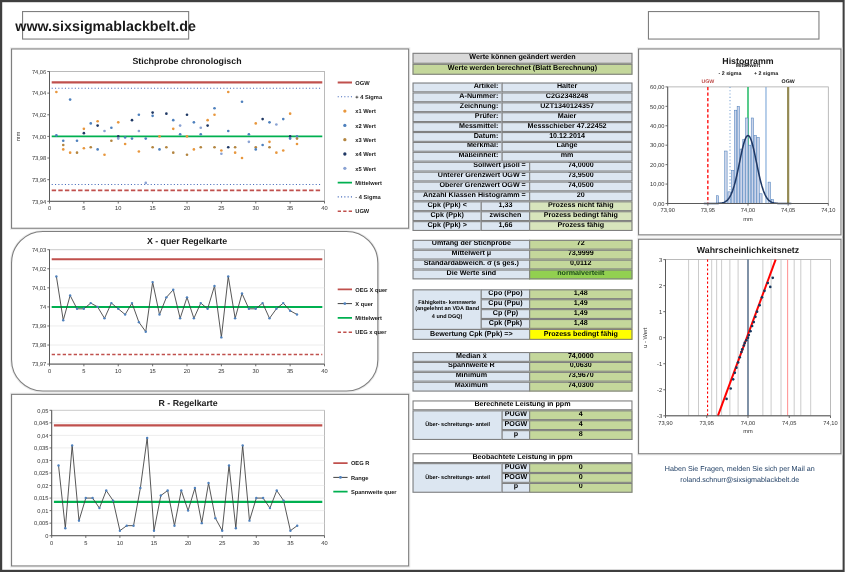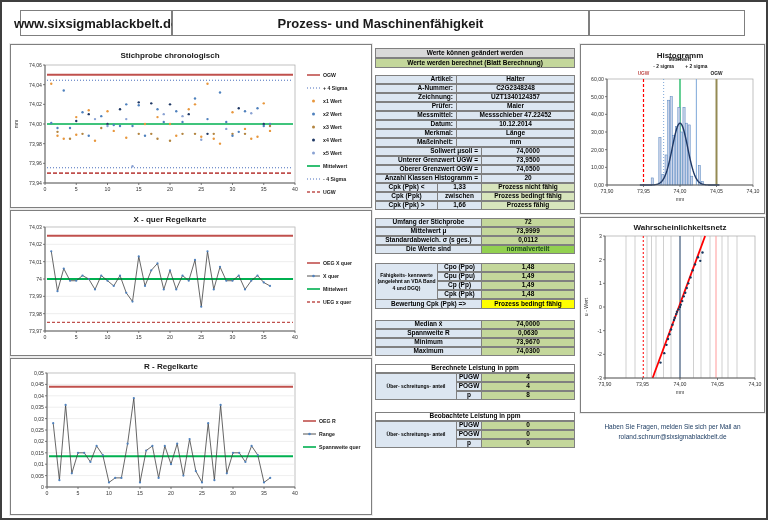--- a/index.html
+++ b/index.html
@@ -20,21 +20,20 @@
   .c-small{font-size:5px;padding:1px;white-space:normal;line-height:1.25;}
   .contact{position:absolute;left:578px;top:420px;width:185px;text-align:center;font-size:6.5px;color:#17375e;line-height:1.5;}
   svg text{font-family:"Liberation Sans",sans-serif;}
 </style>
 </head>
 <body>
 
 <div class="page">
 
   <div class="hcell" style="left:18px;width:152px;">www.sixsigmablackbelt.de</div>
-  <div class="hcell" style="left:170px;width:417px;">Prozess- und Maschinenfähigkeit</div>
   <div class="hcell" style="left:587px;width:156px;"></div>
 
   <div class="panel" style="left:8px;top:42px;width:362px;height:164px;" id="chart-run"><svg width="360" height="162">
         <rect x="34" y="20" width="250" height="118" fill="#fff" stroke="#a6a6a6" stroke-width="0.7"></rect>
         <line x1="36" y1="29.83333333333799" x2="282" y2="29.83333333333799" stroke="#c0504d" stroke-width="2"></line>
         <line x1="36" y1="35.24166666666899" x2="282" y2="35.24166666666899" stroke="#4a6ebd" stroke-width="1" stroke-dasharray="1,2"></line>
         <line x1="36" y1="79" x2="282" y2="79" stroke="#00b050" stroke-width="1.6"></line>
         <line x1="36" y1="122.758333333331" x2="282" y2="122.758333333331" stroke="#4a6ebd" stroke-width="1" stroke-dasharray="1,2"></line>
         <line x1="36" y1="128.166666666662" x2="282" y2="128.166666666662" stroke="#c0504d" stroke-width="1.6" stroke-dasharray="4,2"></line>
         <circle cx="40.25" cy="38.683333333338" r="1.2" fill="#e8973d"></circle>
@@ -174,21 +173,21 @@
         <text x="312" y="97" font-size="5.2" fill="#1a1a1a" text-anchor="start" font-weight="bold">x4 Wert</text>
         <circle cx="302.5" cy="108" r="1.5" fill="#8aa2d3"></circle>
         <text x="312" y="110" font-size="5.2" fill="#1a1a1a" text-anchor="start" font-weight="bold">x5 Wert</text>
         <line x1="296" y1="121" x2="309" y2="121" stroke="#00b050" stroke-width="1.6"></line>
         <text x="312" y="123" font-size="5.2" fill="#1a1a1a" text-anchor="start" font-weight="bold">Mittelwert</text>
         <line x1="296" y1="134" x2="309" y2="134" stroke="#4a6ebd" stroke-width="1" stroke-dasharray="1,2"></line>
         <text x="312" y="136" font-size="5.2" fill="#1a1a1a" text-anchor="start" font-weight="bold">- 4 Sigma</text>
         <line x1="296" y1="147" x2="309" y2="147" stroke="#c0504d" stroke-width="1.4" stroke-dasharray="3,2"></line>
         <text x="312" y="149" font-size="5.2" fill="#1a1a1a" text-anchor="start" font-weight="bold">UGW</text>
       </svg></div>
-  <div class="panel" style="left:8px;top:208px;width:362px;height:146px;" id="chart-xbar"><svg width="360" height="144">
+  <div class="panel" style="left:8px;top:208px;width:334px;height:146px;border-radius:29px;" id="chart-xbar"><svg width="360" height="144">
         <rect x="34" y="16" width="250" height="104" fill="#fff" stroke="#a6a6a6" stroke-width="0.7"></rect>
         <line x1="34" y1="16" x2="284" y2="16" stroke="#e3e3e3" stroke-width="0.6"></line>
         <line x1="34" y1="33.33333333334154" x2="284" y2="33.33333333334154" stroke="#e3e3e3" stroke-width="0.6"></line>
         <line x1="34" y1="50.66666666665846" x2="284" y2="50.66666666665846" stroke="#e3e3e3" stroke-width="0.6"></line>
         <line x1="34" y1="68" x2="284" y2="68" stroke="#e3e3e3" stroke-width="0.6"></line>
         <line x1="34" y1="85.33333333334154" x2="284" y2="85.33333333334154" stroke="#e3e3e3" stroke-width="0.6"></line>
         <line x1="34" y1="102.66666666665846" x2="284" y2="102.66666666665846" stroke="#e3e3e3" stroke-width="0.6"></line>
         <line x1="34" y1="120" x2="284" y2="120" stroke="#e3e3e3" stroke-width="0.6"></line>
         <line x1="36" y1="24.666666666658458" x2="282" y2="24.666666666658458" stroke="#c0504d" stroke-width="2"></line>
         <line x1="36" y1="68" x2="282" y2="68" stroke="#00b050" stroke-width="1.8"></line>

